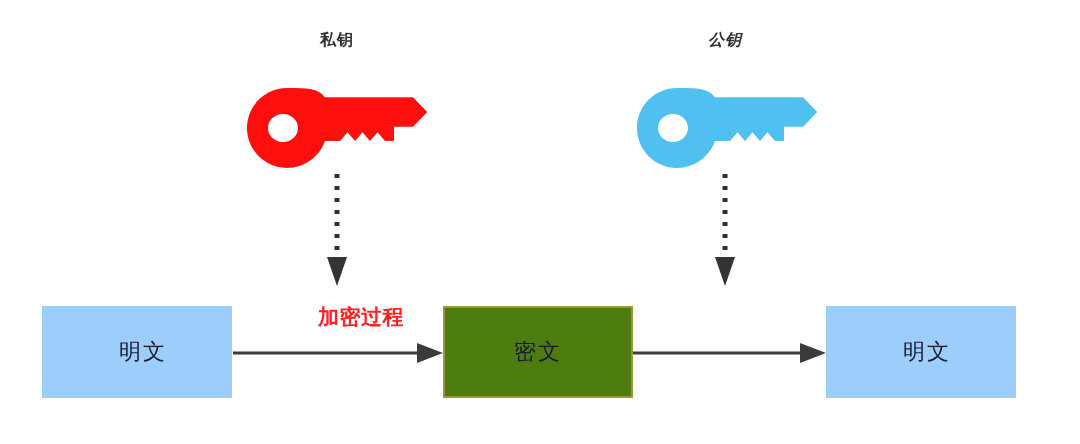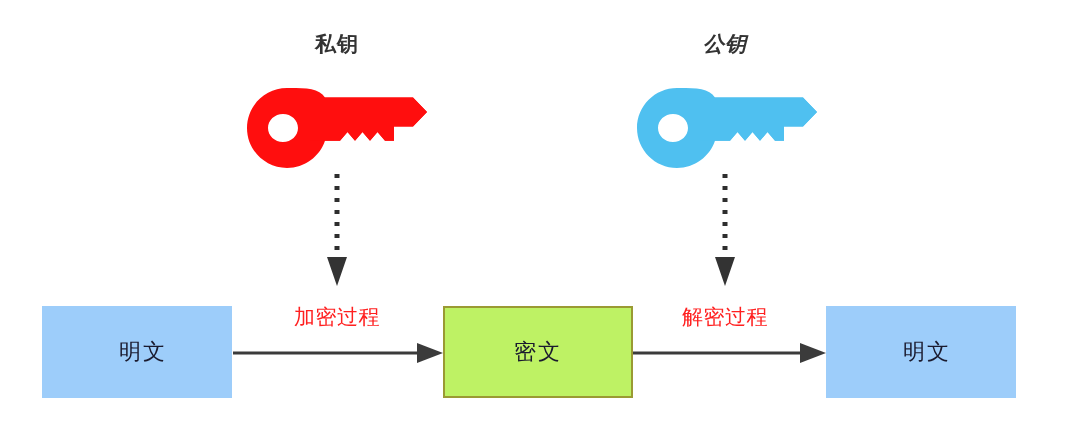--- a/index.html
+++ b/index.html
@@ -14,21 +14,21 @@
     position: relative;
     width: 1080px;
     height: 444px;
     background: #ffffff;
     overflow: hidden;
   }
 
   
   .key-label {
     position: absolute;
-    font-size: 21px;
+    font-size: 16px;
     font-weight: 700;
     color: #333333;
     letter-spacing: 1px;
     white-space: nowrap;
     text-align: right;
     transform: translateX(-50%);
   }
   #label-private { left: 337px; top: 30px; }
   #label-public  { left: 725px; top: 30px; font-style: italic; }
 
@@ -47,24 +47,25 @@
     width: 24px;
     height: 115px;
   }
   #arrow-private-down { left: 325px; top: 172px; }
   #arrow-public-down  { left: 713px; top: 172px; }
 
   
   .process-label {
     position: absolute;
     font-size: 21px;
-    font-weight: 400;
+    font-weight: 700;
     white-space: nowrap;
     transform: translateX(-50%);
     letter-spacing: 0.5px;
+    margin-left: 24px;
   }
   #label-encrypt { left: 337px; top: 303px; }
   #label-decrypt { left: 725px; top: 303px; }
 
   
   .box {
     position: absolute;
     display: flex;
     align-items: center;
     justify-content: center;
@@ -179,25 +180,24 @@
 
   <div class="dotted-arrow" id="arrow-public-down">
     <svg viewBox="0 0 24 115" width="24" height="115" aria-hidden="true">
       <line x1="12" y1="2" x2="12" y2="84" stroke="#2E2E2E" stroke-width="5" stroke-dasharray="4 8" stroke-linecap="butt"></line>
       <polygon points="2,85 22,85 12,114" fill="#333333"></polygon>
     </svg>
   </div>
 
   <div class="process-label" id="label-encrypt" style="color:#FF2020;">加密过程</div>
 
-  <div class="process-label" id="label-decrypt" style="color:#FF2020;">解密过程</div>
 
   <div class="box box-plain" id="box-plaintext-left" style="background:#9DCDFA;">明文</div>
 
-  <div class="box" id="box-ciphertext" style="background:#bef264; border:2px solid #9A9A33;">密文</div>
+  <div class="box" id="box-ciphertext" style="background:#4d7c0f; border:2px solid #9A9A33;">密文</div>
 
   <div class="box box-plain" id="box-plaintext-right" style="background:#9DCDFA;">明文</div>
 
   <div class="h-arrow" id="arrow-encrypt">
     <svg viewBox="0 0 211 24" width="211" height="24" aria-hidden="true">
       <line x1="0" y1="12" x2="186" y2="12" stroke="#3B3B3B" stroke-width="3"></line>
       <polygon points="184,2 184,22 210,12" fill="#3B3B3B"></polygon>
     </svg>
   </div>
 

